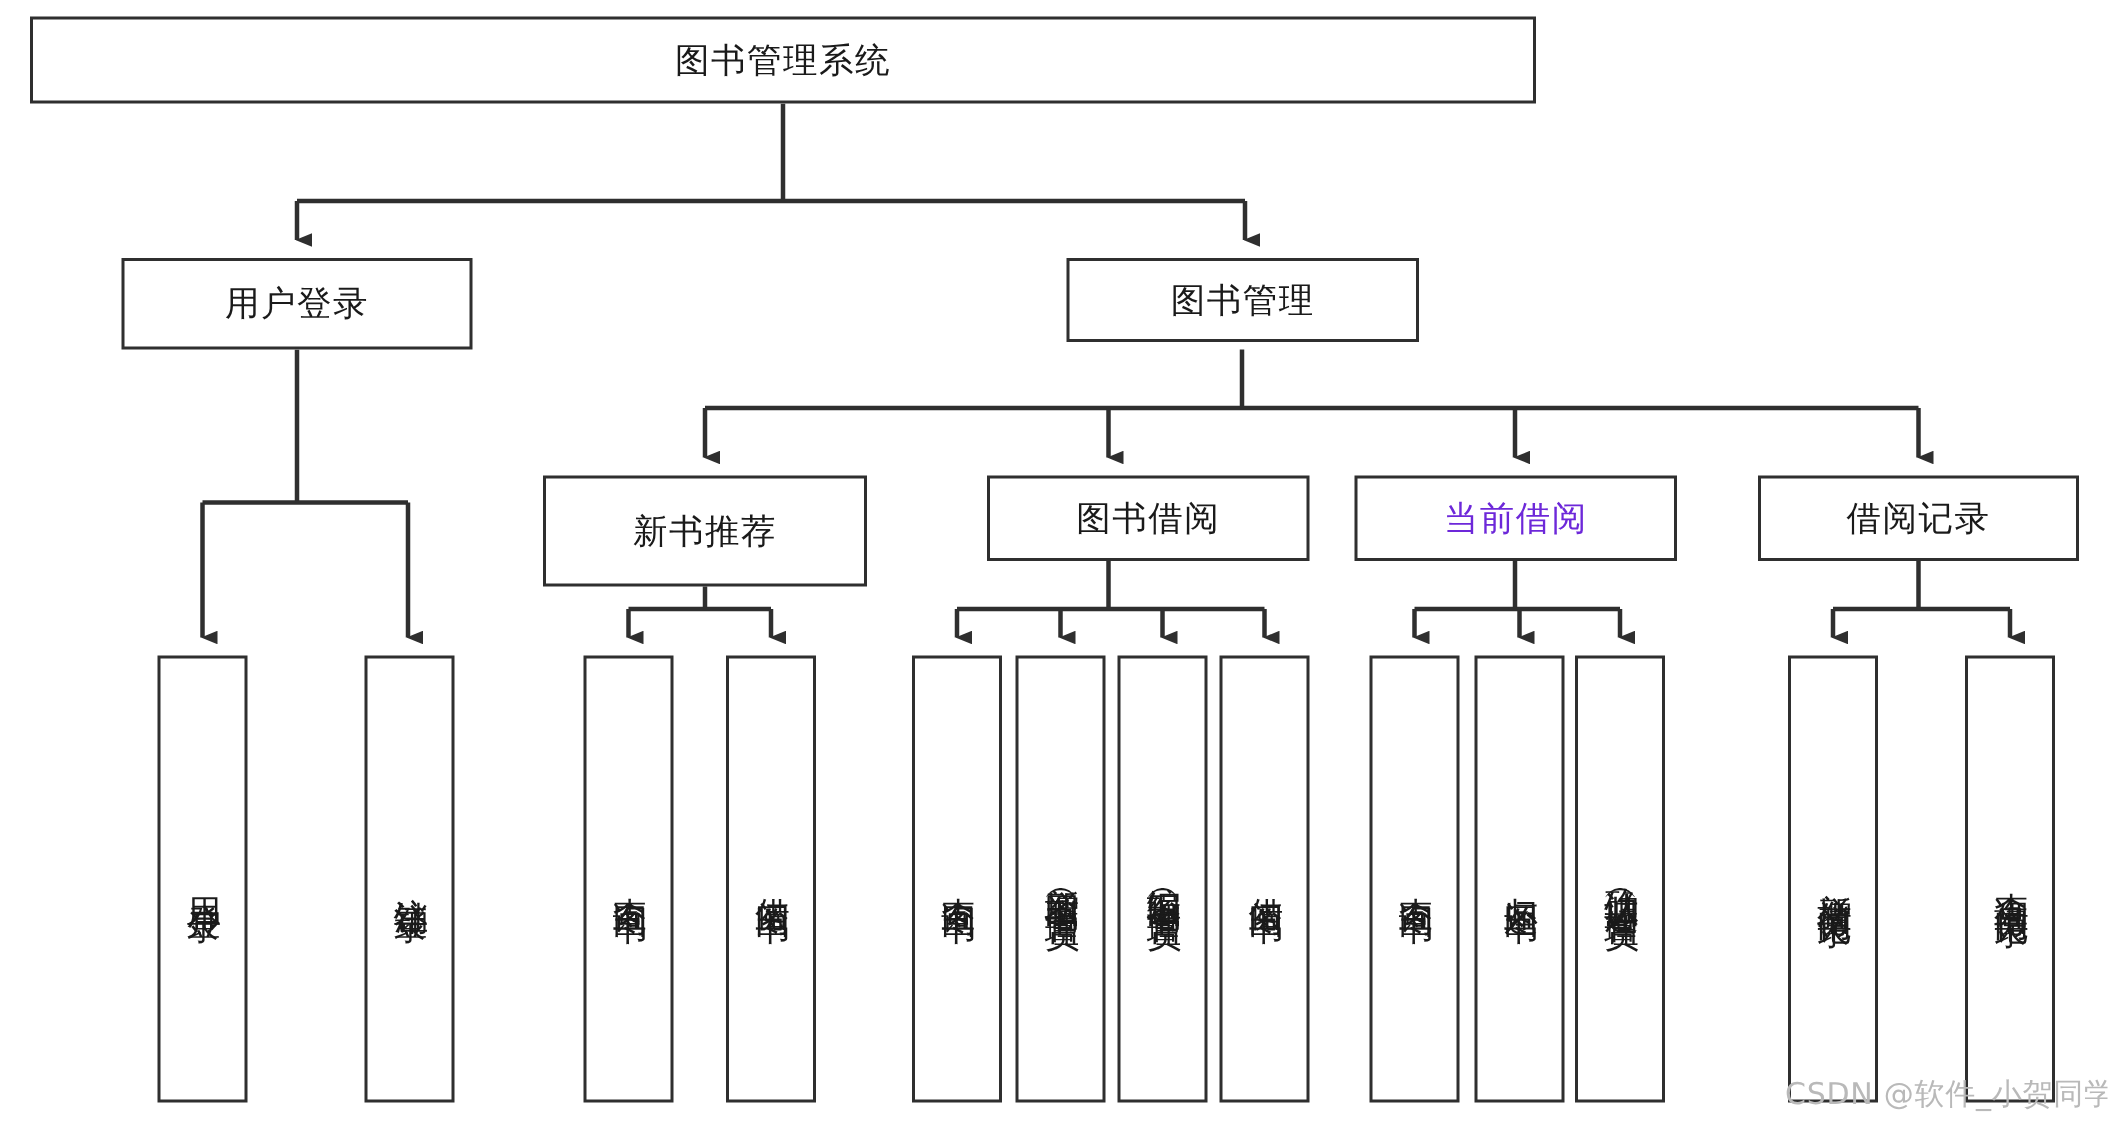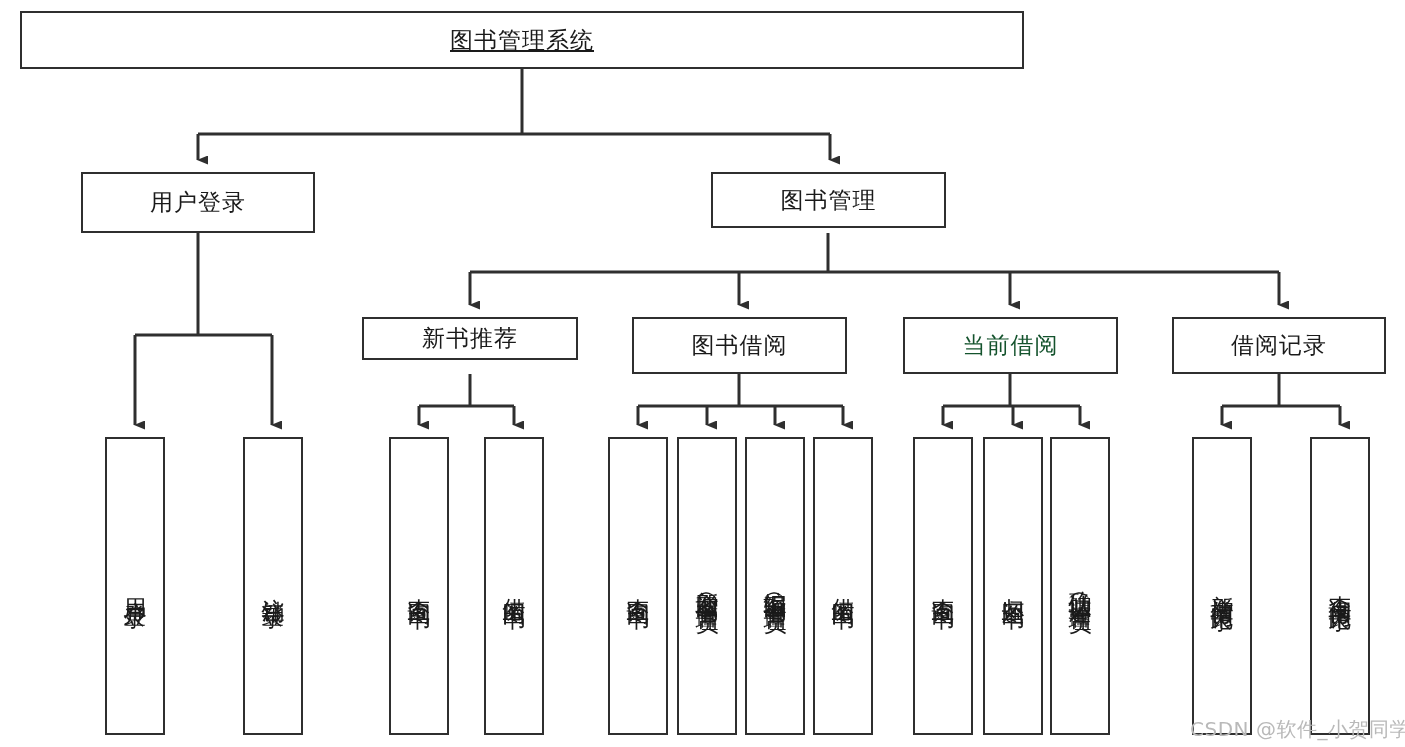--- a/index.html
+++ b/index.html
@@ -101,38 +101,38 @@
     <path d="M 1013,406 L 1013,425" marker-end="url(#arrowhead)"></path>
     <path d="M 1080,406 L 1080,425" marker-end="url(#arrowhead)"></path>
 
     <path d="M 1279,374 L 1279,406"></path>
     <path d="M 1222,406 L 1340,406"></path>
     <path d="M 1222,406 L 1222,425" marker-end="url(#arrowhead)"></path>
     <path d="M 1340,406 L 1340,425" marker-end="url(#arrowhead)"></path>
   </g>
 </svg>
 
-<div class="node-box horizontal" style="left: 20px; top: 11px; width: 1004px; height: 58px; border-color: rgb(47, 47, 47); background: rgb(255, 255, 255); color: rgb(26, 26, 26); text-decoration: underline;">
+<div class="node-box horizontal" style="left: 20px; top: 11px; width: 1004px; height: 58px; border-color: rgb(47, 47, 47); background: rgb(255, 255, 255); color: rgb(26, 26, 26);">
   <span class="node-label">图书管理系统</span>
 </div>
 
 <div class="node-box horizontal" style="left: 81px; top: 172px; width: 234px; height: 61px; border-color: rgb(47, 47, 47); background: rgb(255, 255, 255); color: rgb(26, 26, 26);">
   <span class="node-label">用户登录</span>
 </div>
 <div class="node-box horizontal" style="left: 711px; top: 172px; width: 235px; height: 56px; border-color: rgb(47, 47, 47); background: rgb(255, 255, 255); color: rgb(26, 26, 26);">
   <span class="node-label">图书管理</span>
 </div>
 
-<div class="node-box horizontal" style="left: 362px; top: 317px; width: 216px; height: 43px; border-color: rgb(47, 47, 47); background: rgb(255, 255, 255); color: rgb(26, 26, 26);">
+<div class="node-box horizontal" style="left: 362px; top: 317px; width: 216px; height: 74px; border-color: rgb(47, 47, 47); background: rgb(255, 255, 255); color: rgb(26, 26, 26);">
   <span class="node-label">新书推荐</span>
 </div>
-<div class="node-box horizontal" style="left: 632px; top: 317px; width: 215px; height: 57px; border-color: rgb(47, 47, 47); background: rgb(255, 255, 255); color: rgb(26, 26, 26);">
+<div class="node-box horizontal" style="left: 658px; top: 317px; width: 215px; height: 57px; border-color: rgb(47, 47, 47); background: rgb(255, 255, 255); color: rgb(26, 26, 26);">
   <span class="node-label">图书借阅</span>
 </div>
-<div class="node-box horizontal" style="left: 903px; top: 317px; width: 215px; height: 57px; border-color: rgb(47, 47, 47); background: rgb(255, 255, 255); color: #14532d;">
+<div class="node-box horizontal" style="left: 903px; top: 317px; width: 215px; height: 57px; border-color: rgb(47, 47, 47); background: rgb(255, 255, 255); color: #6d28d9;">
   <span class="node-label">当前借阅</span>
 </div>
 <div class="node-box horizontal" style="left: 1172px; top: 317px; width: 214px; height: 57px; border-color: rgb(47, 47, 47); background: rgb(255, 255, 255); color: rgb(26, 26, 26);">
   <span class="node-label">借阅记录</span>
 </div>
 
 <div class="node-box vertical" style="left: 105px; top: 437px; width: 60px; height: 298px; border-color: rgb(47, 47, 47); background: rgb(255, 255, 255); color: rgb(26, 26, 26);">
   <span class="node-label">用户登录</span>
 </div>
 <div class="node-box vertical" style="left: 243px; top: 437px; width: 60px; height: 298px; border-color: rgb(47, 47, 47); background: rgb(255, 255, 255); color: rgb(26, 26, 26);">

